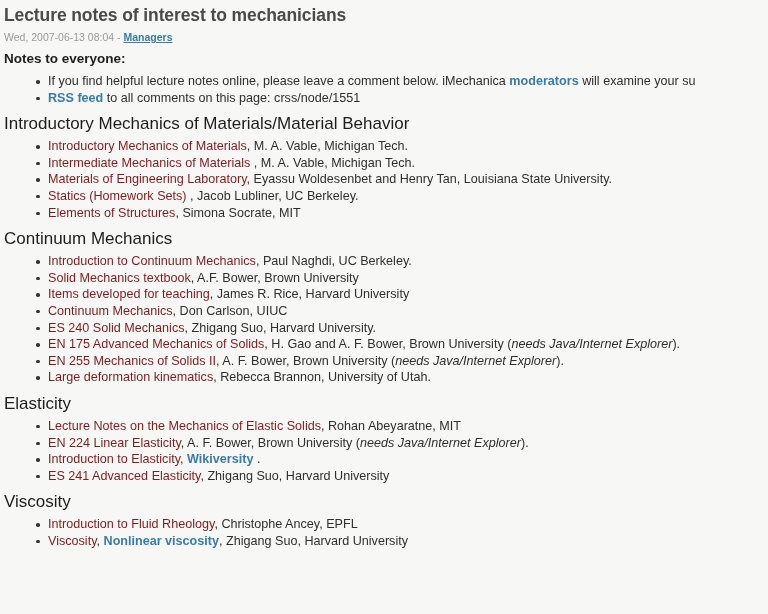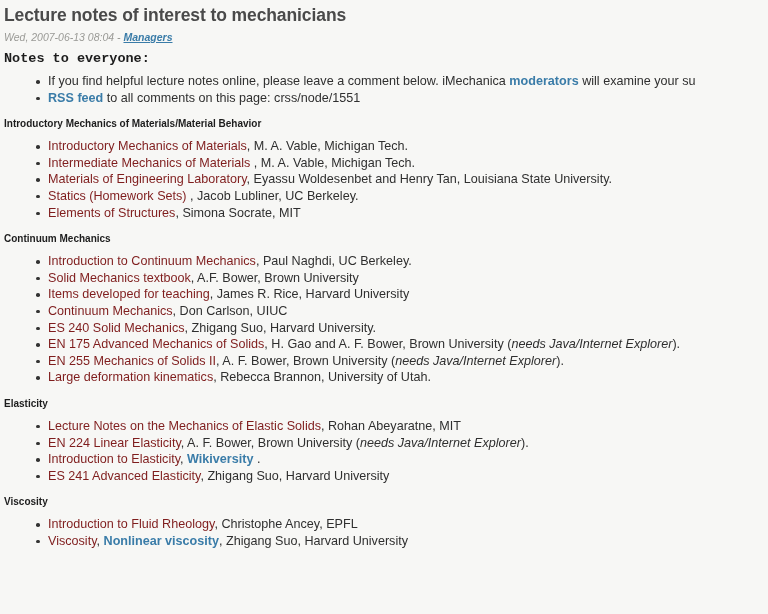--- a/index.html
+++ b/index.html
@@ -39,41 +39,39 @@
     white-space: nowrap;
   }
 
   
   .byline {
     font-size: 10.5px;
     color: #9a9a96;
     padding: 4px 0 0 4px;
     line-height: 14px;
     white-space: nowrap;
-    font-style: italic;
   }
   .byline .author {
     color: #3a7ca8;
     font-weight: bold;
   }
 
   
   .intro-heading {
     font-size: 13.5px;
     font-weight: bold;
     color: #1d1d1d;
     padding: 6px 0 0 4px;
     line-height: 18px;
-    font-family: Liberation Mono, monospace;
   }
 
   
   .section-heading {
-    font-size: 10px;
-    font-weight: bold;
+    font-size: 17px;
+    font-weight: normal;
     color: #1d1d1d;
     padding: 9px 0 0 4px;
     line-height: 18px;
   }
 
   
   ul.notes-list {
     list-style: none;
     margin: 0;
     padding: 5px 8px 0 0;

